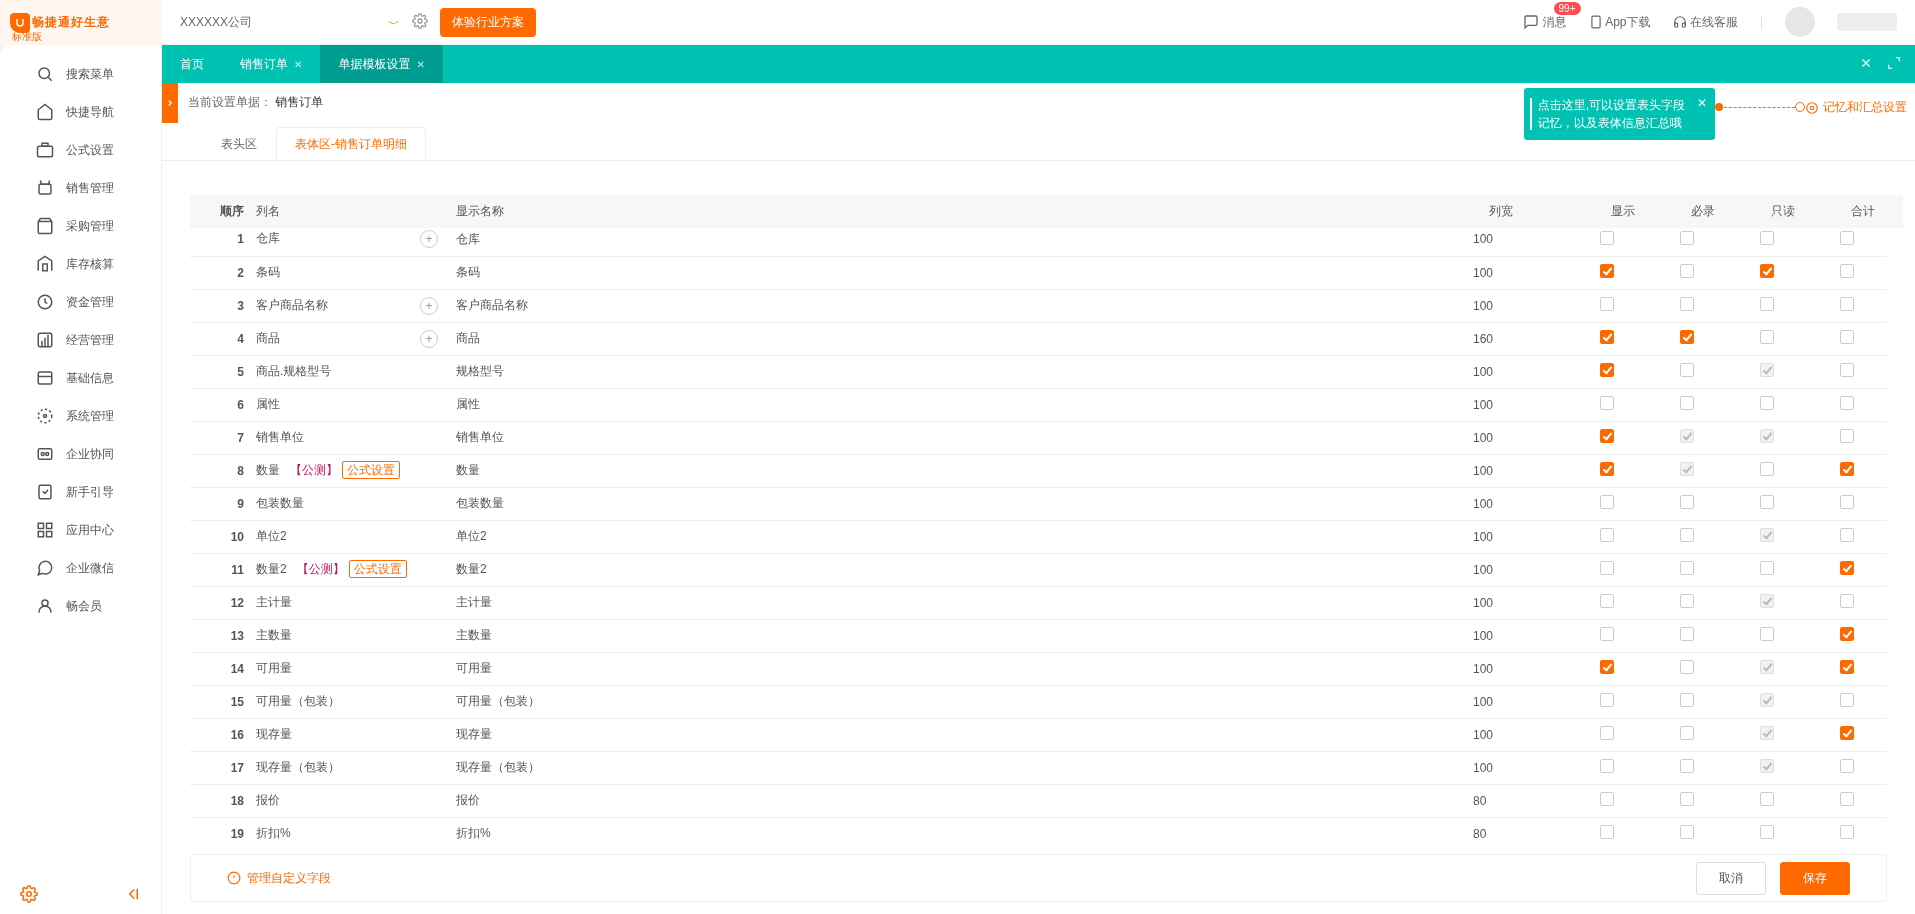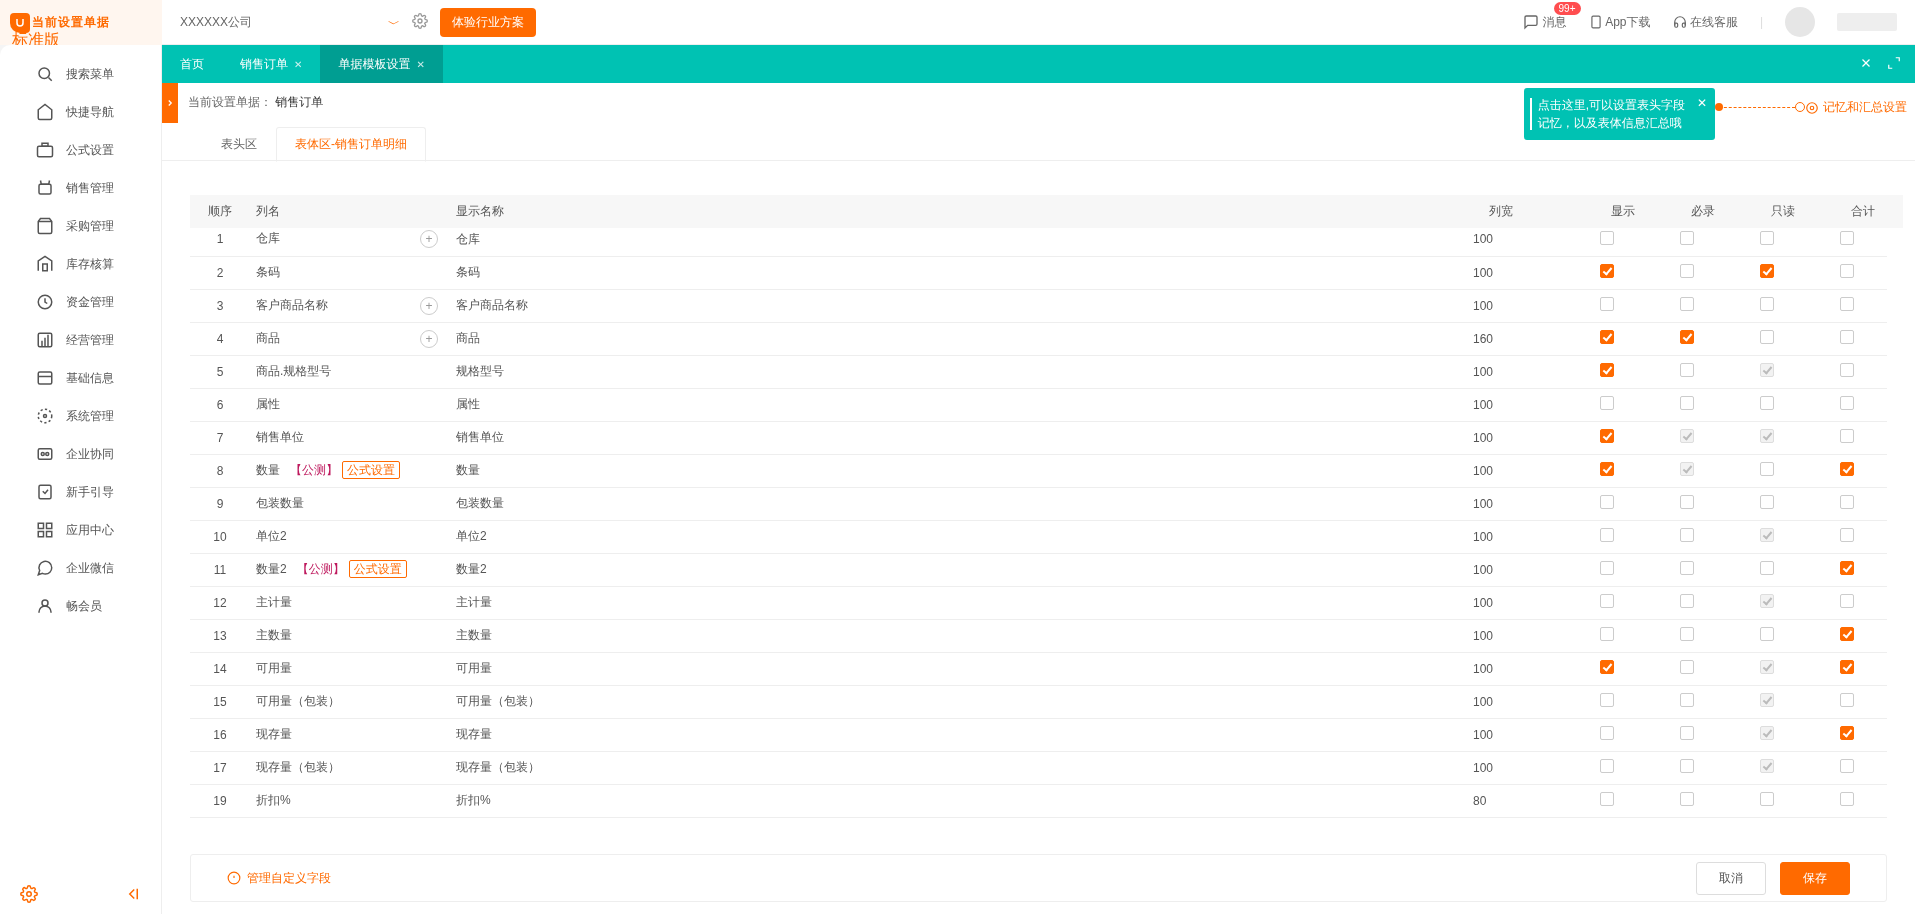--- a/index.html
+++ b/index.html
@@ -3,21 +3,21 @@
 <meta charset="utf-8">
 <style>
 * { margin:0; padding:0; box-sizing:border-box; font-family:"Microsoft YaHei","PingFang SC",Arial,sans-serif; font-size:12px; }
 body { background:#f5f5f5; width:1915px; height:914px; overflow:hidden; }
 
 
 .brand-bar { position:absolute; left:0; top:0; width:162px; height:45px; background:#fff6ef; display:flex; align-items:center; padding-left:10px; gap:2px; }
 .brand-logo { width:20px; height:20px; background:#ff6a00; border-radius:4px 4px 4px 10px; display:flex; align-items:center; justify-content:center; }
 .brand-logo svg { width:12px; height:12px; }
 .brand-text { color:#ff6a00; font-weight:bold; letter-spacing:1px; }
-.brand-version { position:absolute; left:12px; top:30px; color:#ff6a00; font-size:16px; }
+.brand-version { position:absolute; left:12px; top:30px; color:#ff6a00; font-size:10px; }
 
 
 .topbar { position:absolute; left:162px; top:0; right:0; height:45px; background:#fff; display:flex; align-items:center; padding:0 18px; gap:12px; border-bottom:1px solid #eee; }
 .company-select { color:#666; width:220px; position:relative; cursor:pointer; }
 .company-select .chev { position:absolute; right:0; top:2px; color:#ff6a00; }
 .gear { color:#999; cursor:pointer; }
 .try-plan { background:#ff6a00; color:#fff; padding:6px 12px; border-radius:4px; border:none; cursor:pointer; }
 .topbar-right { margin-left:auto; display:flex; align-items:center; gap:22px; color:#666; }
 .badge-99 { position:relative; }
 .badge-99 .dot { position:absolute; top:-12px; right:-14px; background:#ff4d4f; color:#fff; font-size:10px; padding:1px 5px; border-radius:8px; }
@@ -61,21 +61,21 @@
 .sub-tabs { display:flex; gap:0; padding-left:40px; border-bottom:1px solid #eee; height:34px; align-items:flex-start; margin-top:4px;}
 .sub-tab { padding:8px 18px; color:#666; cursor:pointer; border:1px solid transparent; }
 .sub-tab.active { color:#ff6a00; border:1px solid #eee; border-bottom:1px solid #fff; border-radius:3px 3px 0 0; }
 
 
 .tbl-wrap{ position:absolute; top:112px; left:28px; right:12px; bottom:70px; overflow:hidden; }
 .tbl-scroll{ position:absolute; top:28px; left:0; right:16px; bottom:0; overflow-y:auto; }
 table{ width:100%; border-collapse:collapse; table-layout:fixed;}
 thead th{ background:#f7f7f7; color:#555; font-weight:normal; text-align:left; padding:8px 6px; position:sticky; top:0; }
 tbody td{ padding:6px 6px; border-bottom:1px solid #eee; color:#555; height:33px;}
-.col-seq{width:60px;text-align:center;}
+.col-seq{width:60px;text-align:right;font-weight:bold;}
 .col-name{width:200px;}
 .col-disp{}
 .col-w{width:100px;}
 .col-c{width:80px;text-align:center;}
 .add-circle{ float:right; width:18px;height:18px;border:1px solid #ccc;border-radius:50%;display:flex;align-items:center;justify-content:center;color:#999;cursor:pointer; margin-right:6px;}
 .pub-tag{ color:#be185d; margin-left:10px; }
 .formula-link{ color:#ff6a00; border:1px solid #ff6a00; padding:1px 4px; border-radius:2px; margin-left:4px; cursor:pointer;}
 
 input.cb{ appearance:none; width:14px;height:14px;border:1px solid #ccc;border-radius:2px; position:relative; cursor:pointer; background:#fff;}
 input.cb:checked{ background:#ff6a00; border-color:#ff6a00;}
@@ -96,21 +96,21 @@
 </style>
 </head>
 <body>
 
 <div class="brand-bar">
   <span class="brand-logo">
     <svg viewBox="0 0 24 24" fill="none" stroke="#fff" stroke-width="3">
         <path d="M6 4v8a6 6 0 0 0 12 0V4"></path>
       </svg>
   </span>
-  <span class="brand-text">当前设置单据</span>
+  <span class="brand-text">畅捷通好生意</span>
   <span class="brand-version">标准版</span>
 </div>
 
 <div class="topbar">
   <div class="company-select">
     <span>XXXXXX公司</span>
     <span class="chev">﹀</span>
   </div>
   <span class="gear">
     <svg width="16" height="16" viewBox="0 0 24 24" fill="none" stroke="currentColor" stroke-width="2">
@@ -533,20 +533,30 @@
               <td class="col-seq">17</td>
               <td><span>现存量（包装）</span></td>
               <td>现存量（包装）</td>
               <td>100</td>
               <td class="col-c"><input type="checkbox" class="cb" style=""></td>
               <td class="col-c"><input type="checkbox" class="cb" style=""></td>
               <td class="col-c"><input type="checkbox" class="cb" checked="" disabled="" style=""></td>
               <td class="col-c"><input type="checkbox" class="cb" style=""></td>
             </tr>
             <tr>
+              <td class="col-seq">18</td>
+              <td><span>报价</span></td>
+              <td>报价</td>
+              <td>80</td>
+              <td class="col-c"><input type="checkbox" class="cb" style=""></td>
+              <td class="col-c"><input type="checkbox" class="cb" style=""></td>
+              <td class="col-c"><input type="checkbox" class="cb" style=""></td>
+              <td class="col-c"><input type="checkbox" class="cb" style=""></td>
+            </tr>
+            <tr>
               <td class="col-seq">19</td>
               <td><span>折扣%</span></td>
               <td>折扣%</td>
               <td>80</td>
               <td class="col-c"><input type="checkbox" class="cb" style=""></td>
               <td class="col-c"><input type="checkbox" class="cb" style=""></td>
               <td class="col-c"><input type="checkbox" class="cb" style=""></td>
               <td class="col-c"><input type="checkbox" class="cb" style=""></td>
             </tr>
           </tbody>

